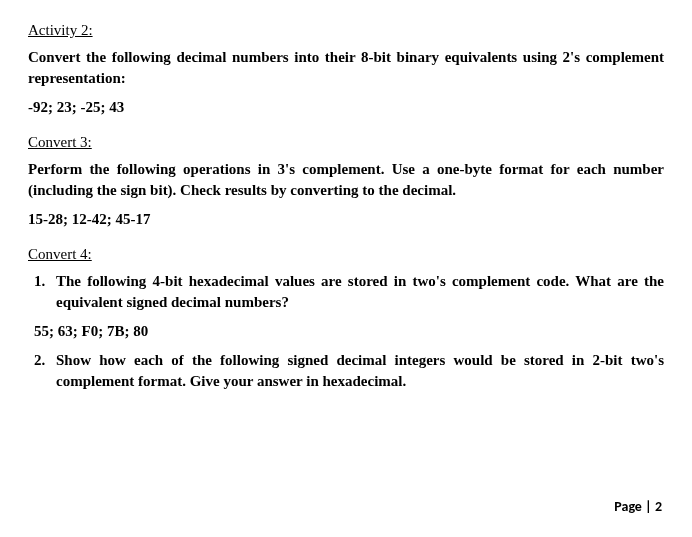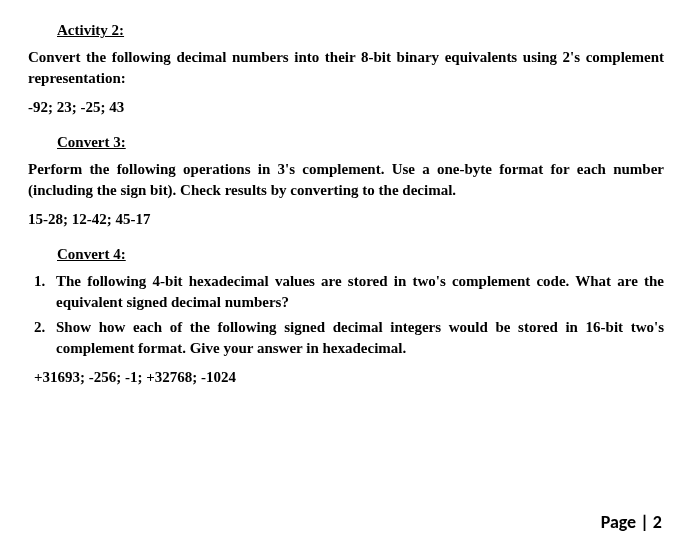--- a/index.html
+++ b/index.html
@@ -13,25 +13,24 @@
       font-size: 15px;
       color: #000;
       background: #fff;
       width: 692px;
       height: 537px;
       padding: 18px 28px 18px 28px;
       position: relative;
       line-height: 1.4;
     }
     .activity-heading {
-      font-weight: bold;
+      font-weight: normal;
       text-decoration: underline;
       margin-bottom: 6px;
       margin-top: 2px;
-      margin-left: 29px;
     }
     .activity-heading.later {
       margin-top: 14px;
     }
     .instruction {
       text-align: justify;
       margin-bottom: 8px;
     }
     .values {
       margin: 8px 0;
@@ -45,24 +44,24 @@
       text-align: justify;
     }
     .numbered-item .num {
       min-width: 22px;
     }
     .numbered-item .content {
       flex: 1;
     }
     .page-number {
       position: absolute;
-      bottom: 2px;
+      bottom: 20px;
       right: 30px;
       font-family: Calibri, Arial, sans-serif;
-      font-size: 18px;
+      font-size: 14px;
     }
   </style>
 </head>
 <body>
 
 <div class="activity-heading">Activity 2:</div>
 <div class="instruction">Convert the following decimal numbers into their 8-bit binary equivalents using 2's complement representation:</div>
 <div class="values">-92;   23;   -25;   43</div>
 
 <div class="activity-heading later">Convert 3:</div>
@@ -70,22 +69,22 @@
 <div class="values">15-28;     12-42;       45-17</div>
 
 <div class="activity-heading later">Convert 4:</div>
 
 <div class="numbered-list">
 
   <div class="numbered-item">
     <div class="num">1.</div>
     <div class="content">The following 4-bit hexadecimal values are stored in two's complement code. What are the equivalent signed decimal numbers?</div>
   </div>
+  <div class="values">55;   63;   F0;   7B;   80</div>
 
   <div class="numbered-item">
     <div class="num">2.</div>
-    <div class="content">Show how each of the following signed decimal integers would be stored in 16-bit two's complement format. Give your answer in hexadecimal.</div>
+    <div class="content">Show how each of the following signed decimal integers would be stored in 2-bit two's complement format. Give your answer in hexadecimal.</div>
   </div>
-  <div class="values">+31693;   -256;   -1;   +32768;   -1024</div>
 
 </div>
 
 <div class="page-number">Page | 2</div>
 
 </body></html>

